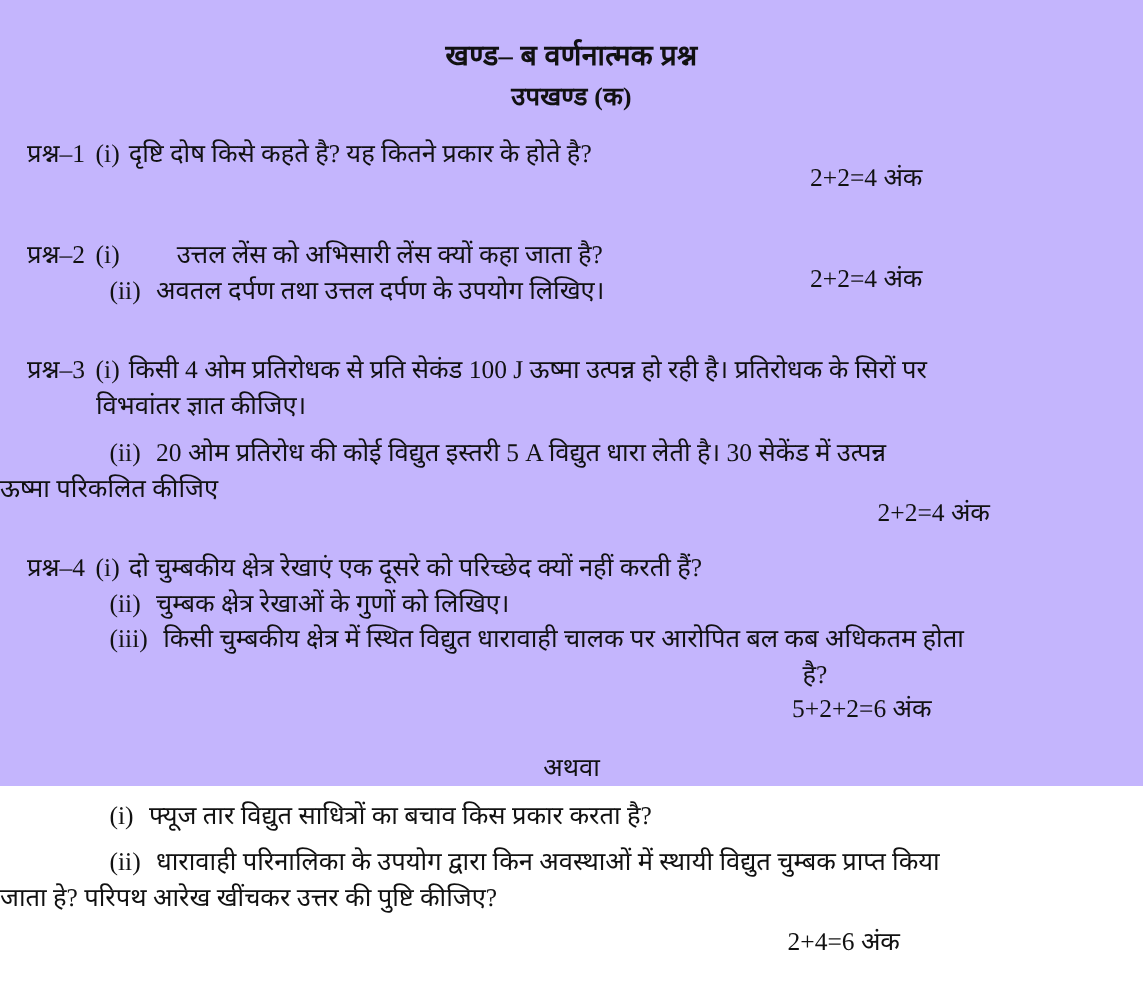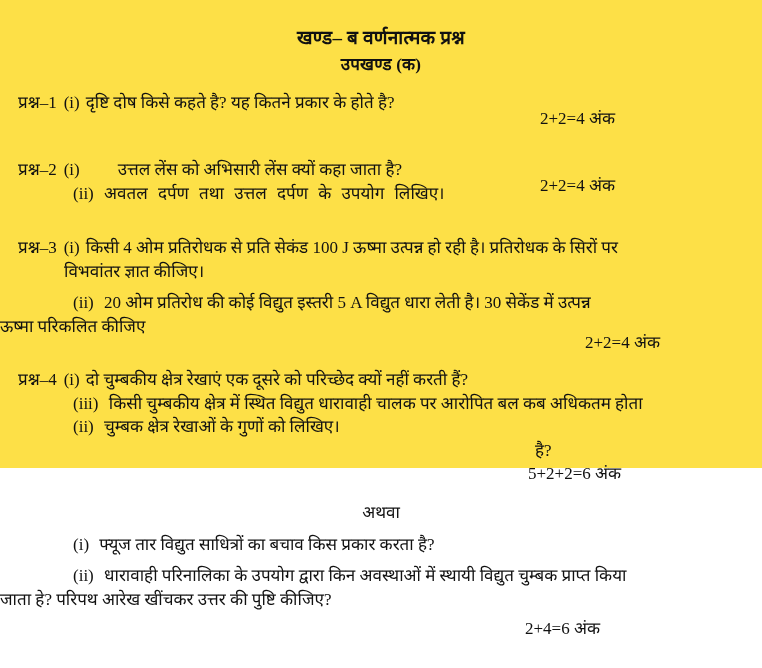--- a/index.html
+++ b/index.html
@@ -11,22 +11,22 @@
   body {
     width: 762px;
     height: 668px;
     overflow: hidden;
     font-family: "Liberation Serif", "DejaVu Serif", serif;
     color: #111111;
   }
   .page {
     position: relative;
     width: 762px;
-    height: 468px;
-    background: #fde047;
+    height: 524px;
+    background: #c4b5fd;
     box-sizing: border-box;
   }
 
   
   .heading {
     text-align: center;
     font-weight: bold;
     font-size: 19px;
     letter-spacing: 0.2px;
     line-height: 1.25;
@@ -126,21 +126,21 @@
 
   <div class="qblock">
     <div class="qline row-abs">
       <span class="q-label">प्रश्न–2</span>
       <span class="q-text">(i)</span>
       <span class="q-text" style="padding-left:6px;margin-left:32px;">उत्तल लेंस को अभिसारी लेंस क्यों कहा जाता है?</span>
       <span class="marks marks-right" style="left:540px;">2+2=4 अंक</span>
     </div>
     <div class="line-indent-ii">
       <span>(ii)</span>
-      <span style="padding-left:6px;font-family:Liberation Mono, monospace;">अवतल दर्पण तथा उत्तल दर्पण के उपयोग लिखिए।</span>
+      <span style="padding-left:6px;">अवतल दर्पण तथा उत्तल दर्पण के उपयोग लिखिए।</span>
     </div>
   </div>
 
   <div class="spacer-lg"></div>
   <div class="spacer-sm"></div>
 
   <div class="qblock">
     <div class="qline">
       <span class="q-label">प्रश्न–3</span>
       <span class="q-text">(i)</span>
@@ -161,27 +161,27 @@
   <div class="spacer-lg"></div>
   <div class="spacer-sm"></div>
 
   <div class="qblock">
     <div class="qline">
       <span class="q-label">प्रश्न–4</span>
       <span class="q-text">(i)</span>
       <span class="q-text" style="padding-left:6px;">दो चुम्बकीय क्षेत्र रेखाएं एक दूसरे को परिच्छेद क्यों नहीं करती हैं?</span>
     </div>
     <div class="line-indent-ii">
+      <span>(ii)</span>
+      <span style="padding-left:6px;">चुम्बक क्षेत्र रेखाओं के गुणों को लिखिए।</span>
+    </div>
+    <div class="line-indent-ii">
       <span>(iii)</span>
       <span style="padding-left:6px;">किसी चुम्बकीय क्षेत्र में स्थित विद्युत धारावाही चालक पर आरोपित बल कब अधिकतम होता</span>
     </div>
-    <div class="line-indent-ii">
-      <span>(ii)</span>
-      <span style="padding-left:6px;">चुम्बक क्षेत्र रेखाओं के गुणों को लिखिए।</span>
-    </div>
     <div class="right-ish" style="padding-left:535px;">है?</div>
     <div class="right-ish" style="padding-left:528px;">5+2+2=6 अंक</div>
   </div>
 
   <div class="spacer-md"></div>
 
   <div class="center-word">अथवा</div>
 
   <div class="spacer-sm"></div>
 

